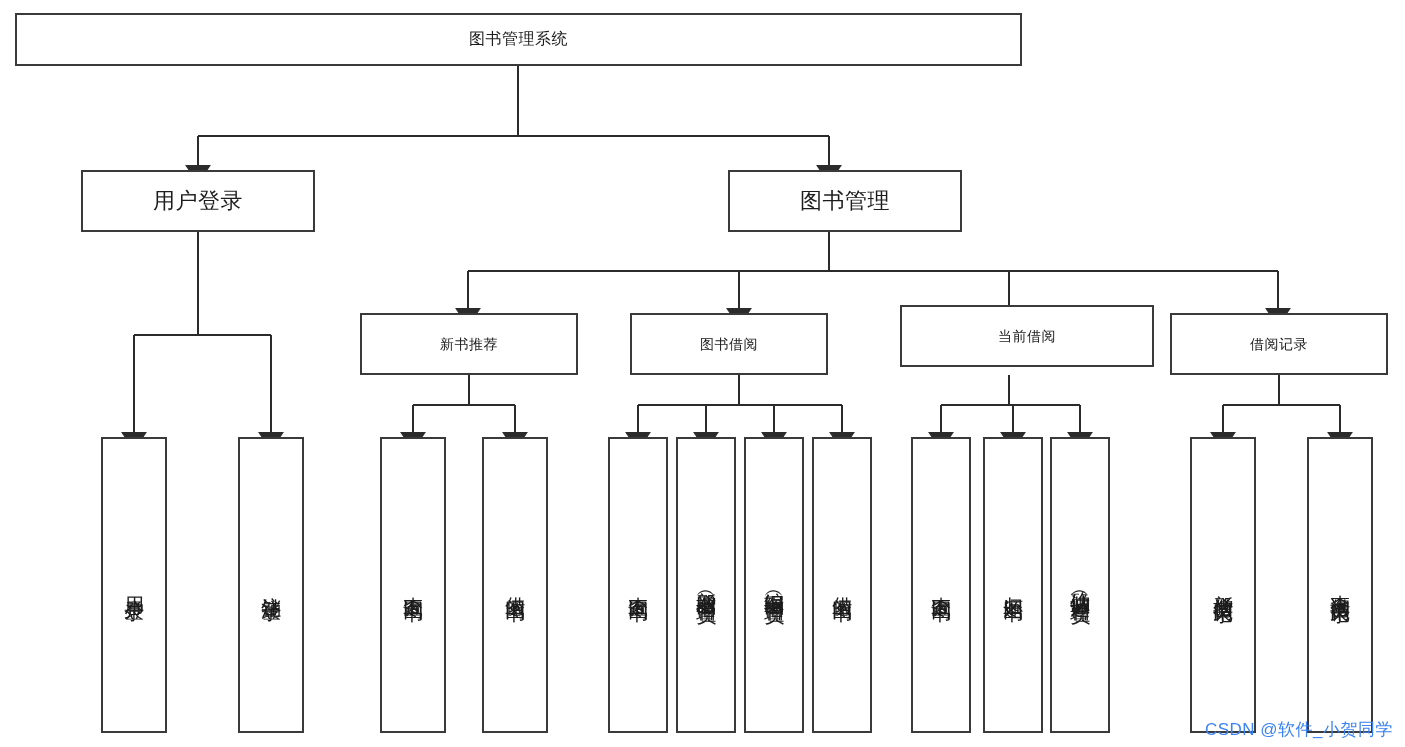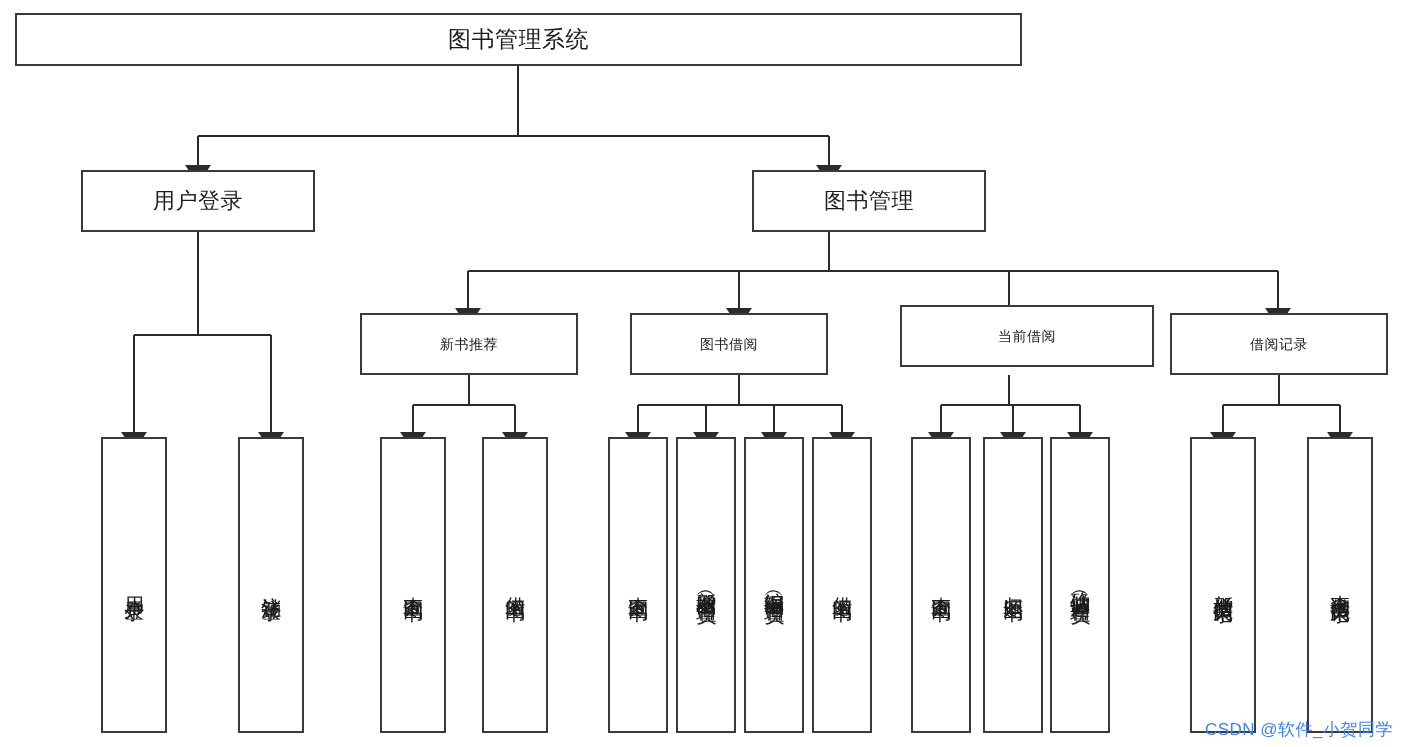--- a/index.html
+++ b/index.html
@@ -37,21 +37,21 @@
   }
   .node-label {
     color: #1c1c1c;
     font-family: "Liberation Sans", "DejaVu Sans", sans-serif;
     text-align: center;
     line-height: 1.15;
     letter-spacing: 0.5px;
     white-space: nowrap;
   }
   .level-root .node-label {
-    font-size: 23px;
+    font-size: 16px;
   }
   .level-two .node-label {
     font-size: 22px;
   }
   .level-three .node-label {
     font-size: 14px;
   }
   .leaf .node-label {
     font-size: 20px;
     writing-mode: vertical-rl;
@@ -121,21 +121,21 @@
   </svg>
 
   <div class="node-box level-root" id="root-node" style="left: 15px; top: 13px; width: 1007px; height: 53px;">
     <span class="node-label">图书管理系统</span>
   </div>
 
   <div id="level-two-layer">
       <div class="node-box level-two" style="left: 81px; top: 170px; width: 234px; height: 62px;">
         <span class="node-label">用户登录</span>
       </div>
-      <div class="node-box level-two" style="left: 752px; top: 170px; width: 234px; height: 62px;">
+      <div class="node-box level-two" style="left: 728px; top: 170px; width: 234px; height: 62px;">
         <span class="node-label">图书管理</span>
       </div>
     </div>
 
   <div id="level-three-layer">
       <div class="node-box level-three" style="left: 360px; top: 313px; width: 218px; height: 62px;">
         <span class="node-label">新书推荐</span>
       </div>
       <div class="node-box level-three" style="left: 630px; top: 313px; width: 198px; height: 62px;">
         <span class="node-label">图书借阅</span>

